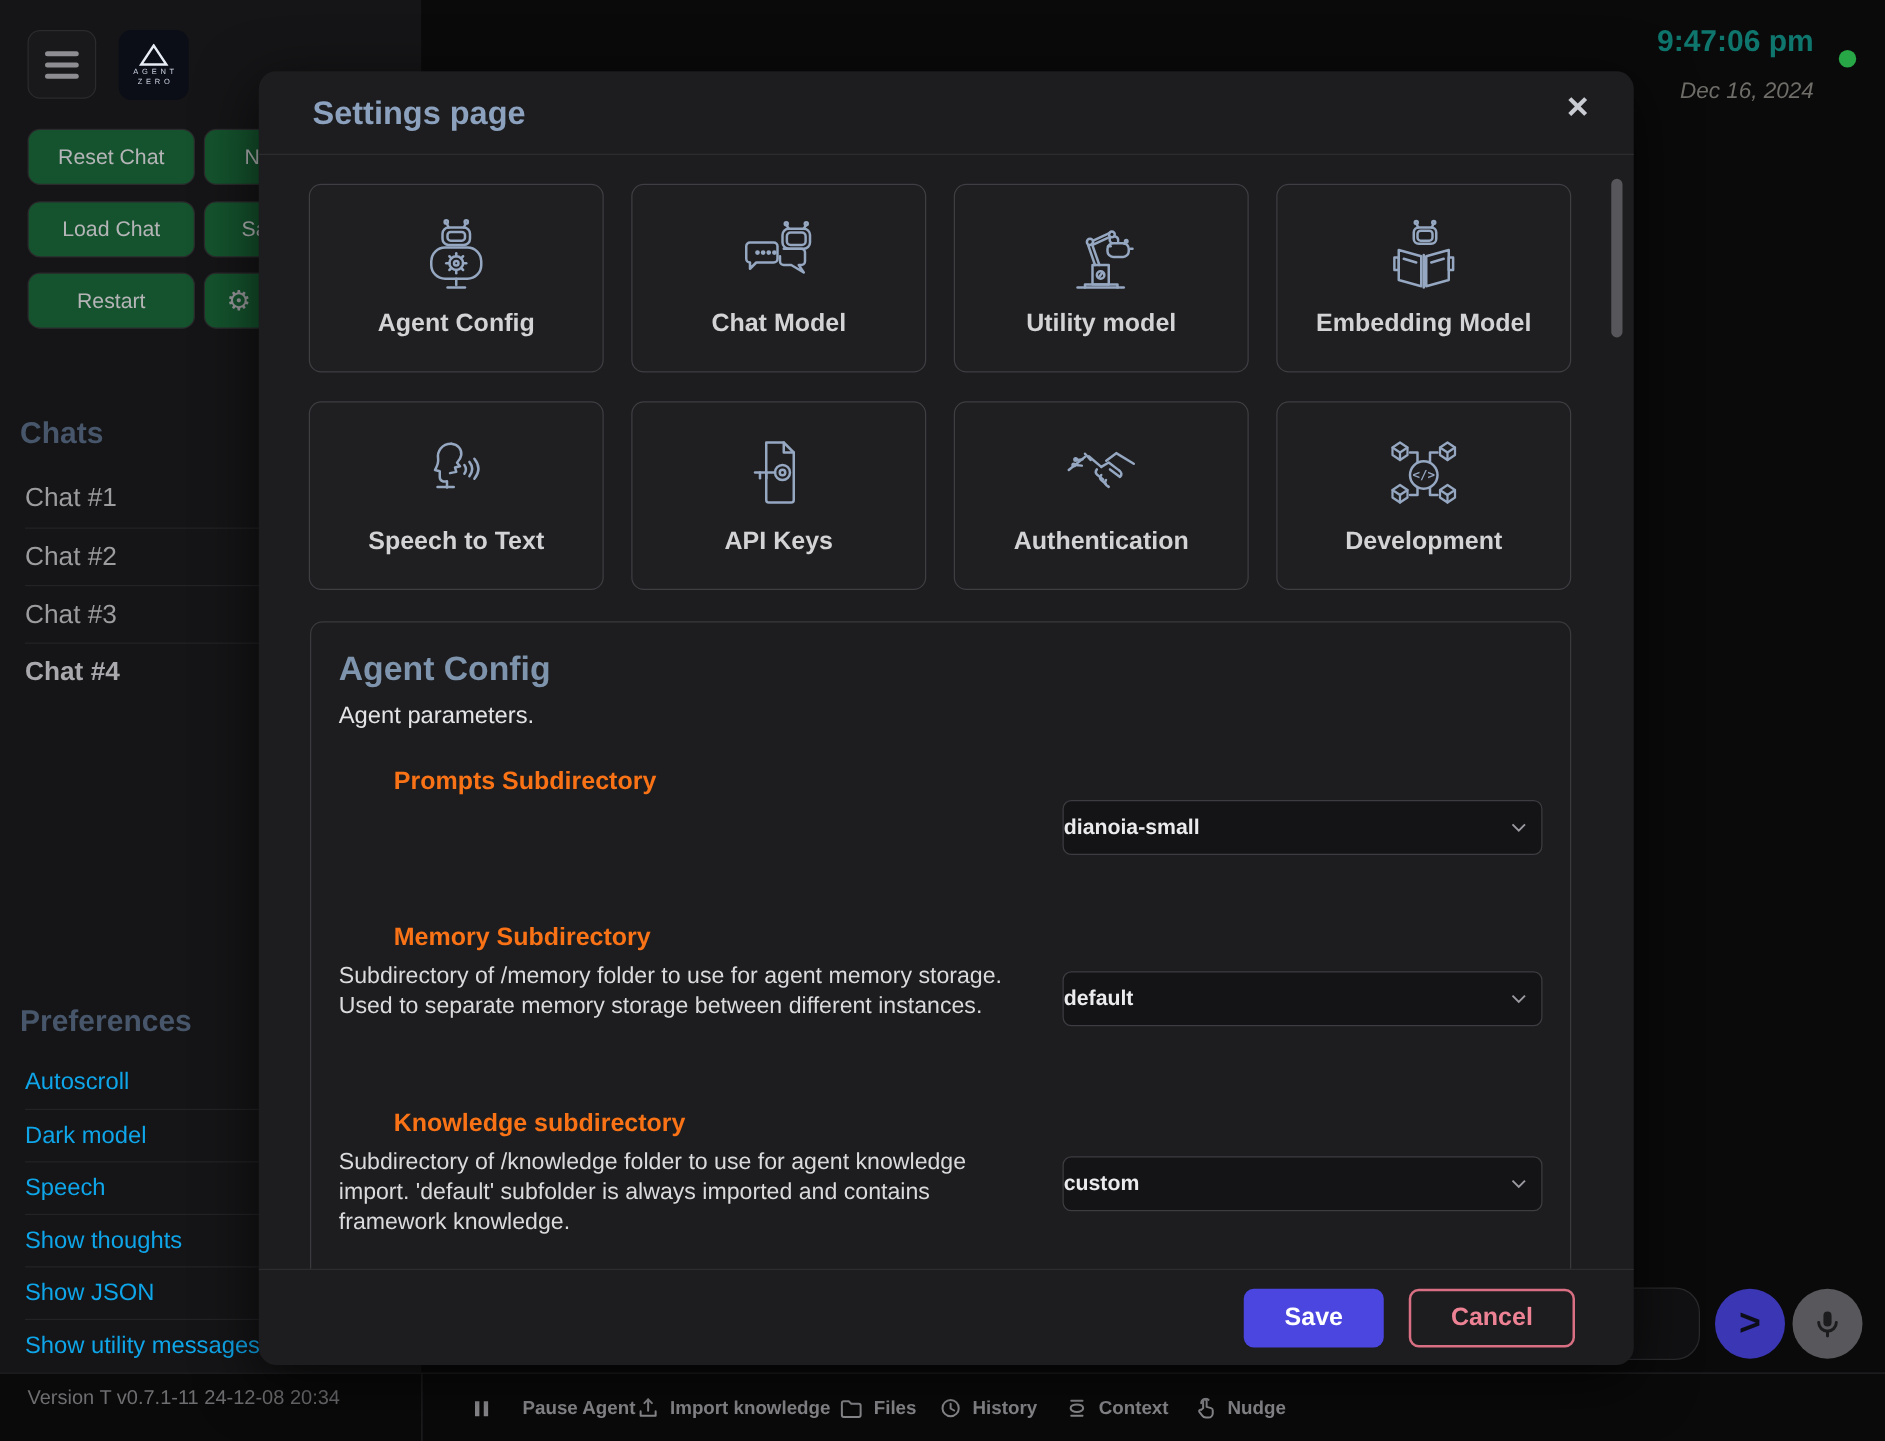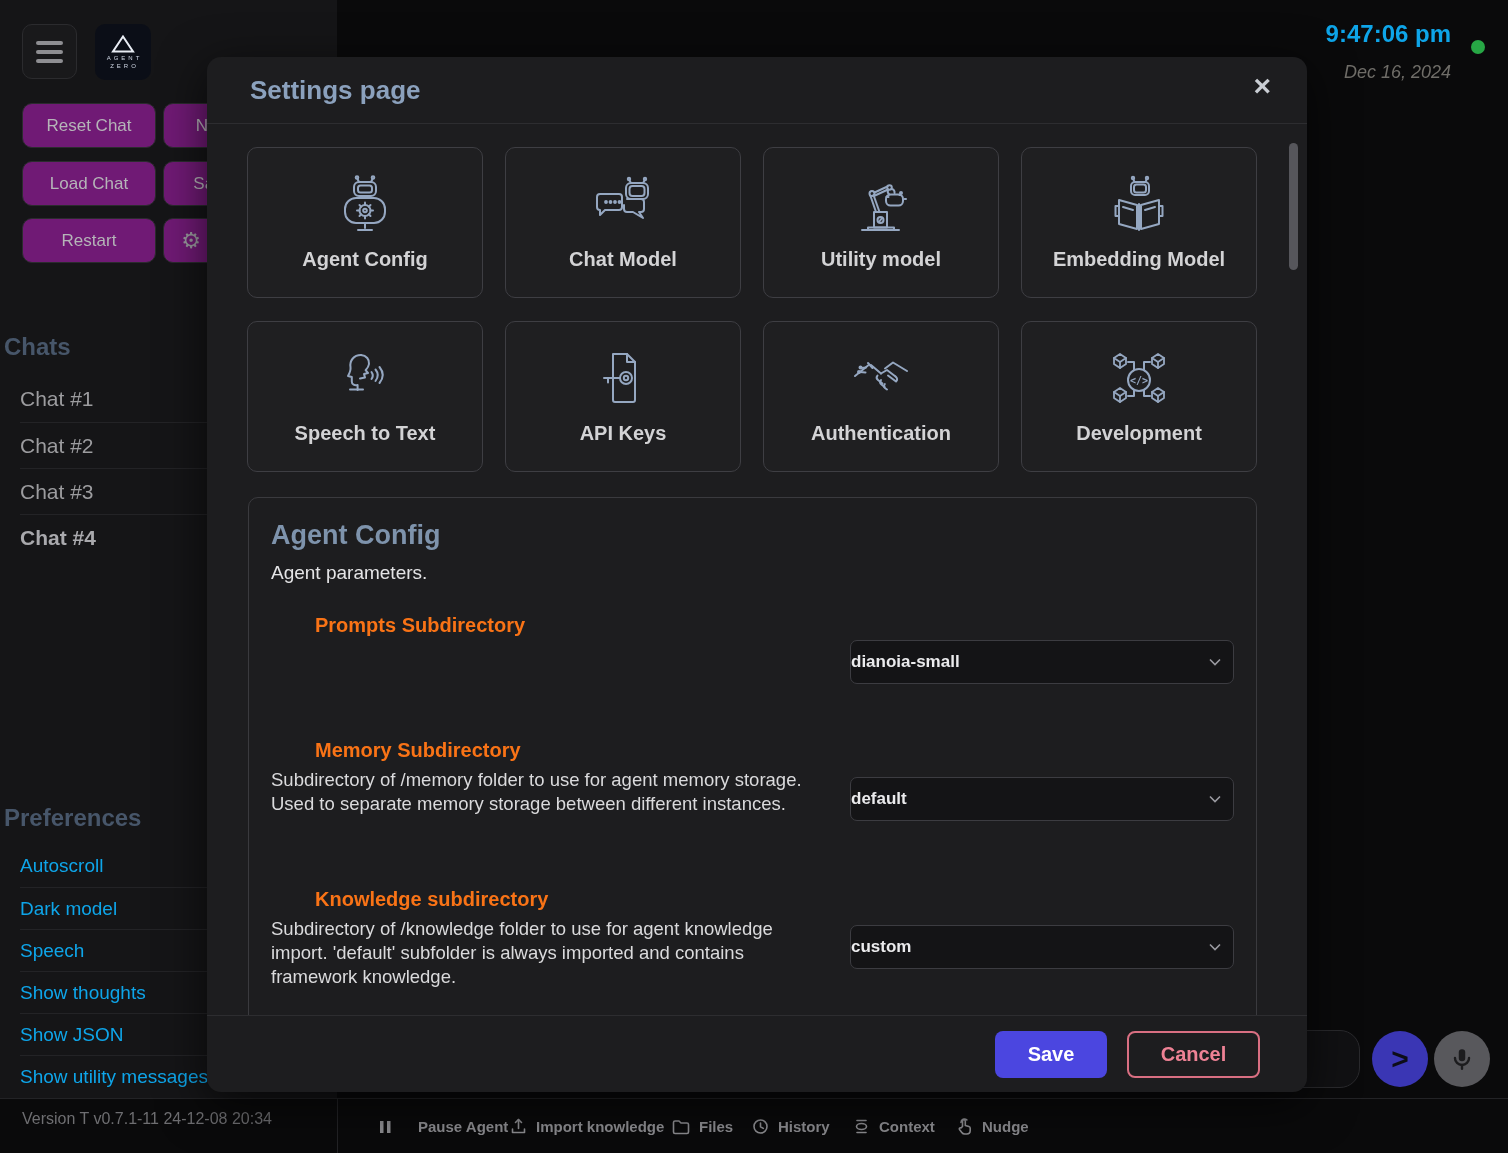--- a/index.html
+++ b/index.html
@@ -9,47 +9,47 @@
 
   
   .sidebar { position:absolute; left:0; top:0; width:337px; height:1098px; background:#151517; }
   .menu-btn { position:absolute; left:22px; top:24px; width:55px; height:55px;
               background:#19191b; border:1px solid #2b2b2e; border-radius:10px;
               display:flex; flex-direction:column; justify-content:center; align-items:center; gap:5px; cursor:pointer; }
   .menu-btn i { width:27px; height:4px; background:#8e8e92; border-radius:2px; }
   .logo { position:absolute; left:95px; top:24px; width:56px; height:56px; background:#0b0e17;
           border-radius:10px; display:flex; flex-direction:column; align-items:center; justify-content:center; }
   .logo .lg-txt { color:#cfd6e4; font-size:6px; letter-spacing:3px; margin-top:2px; text-indent:3px; }
-  .sb-btn { position:absolute; background:#701a75; border:1px solid #2b2b2e; border-radius:10px;
+  .sb-btn { position:absolute; background:#14532d; border:1px solid #2b2b2e; border-radius:10px;
             color:#b5b5b8; font-size:17px; display:flex; align-items:center; justify-content:center;
             height:45px; cursor:pointer; }
   .col1 { left:22px; width:134px; }
   .col2 { left:163px; width:140px; }
   .gear-btn { left:163px; width:56px; color:#9a9a9e; font-size:22px; }
 
-  .sec-head { position:absolute; left:4px; color:#47566a; font-weight:bold; font-size:24px; }
+  .sec-head { position:absolute; left:16px; color:#47566a; font-weight:bold; font-size:24px; }
   .chat-item { position:absolute; left:20px; right:0; height:46px; display:flex; align-items:center;
                color:#9c9c9f; font-size:21px; border-top:1px solid #232326; cursor:pointer; }
   .chat-item.first { border-top:none; }
   .chat-item.selected { font-weight:bold; color:#a9a9ad; }
   .pref-item { position:absolute; left:20px; right:0; height:42px; display:flex; align-items:center;
                color:#0ea5e9; font-size:19px; border-top:1px solid #232326; cursor:pointer; }
   .pref-item.first { border-top:none; }
   .version { position:absolute; left:22px; top:1110px; color:#6e6e71; font-size:16px; }
 
   
   .statusbar { position:absolute; left:0; right:0; top:1098px; height:55px; border-top:1px solid #232326; }
   .statusbar .vdiv { position:absolute; left:337px; top:0; bottom:0; width:1px; background:#232326; }
   .sb-item { position:absolute; top:0; height:55px; display:flex; align-items:center; gap:9px;
              color:#8d8d91; font-size:15px; font-weight:bold; cursor:pointer; }
   .sb-item svg { stroke:#8d8d91; fill:none; stroke-width:1.6; stroke-linecap:round; stroke-linejoin:round; }
 
   
   .clock { position:absolute; top:20px; right:57px; text-align:right; }
-  .clock .time { color:#0ea5e9; font-size:24px; font-weight:600;text-align:right; }
+  .clock .time { color:#0f766e; font-size:24px; font-weight:600;text-align:right; }
   .clock .date { color:#6f6d68; font-size:18px; margin-top:14px;font-style:italic; }
   .online-dot { position:absolute; top:40px; left:1471px; width:14px; height:14px;
                 border-radius:50%; background:#27a745; }
 
   
   .chat-input { position:absolute; left:980px; top:1030px; width:380px; height:58px;
                 background:#111113; border:1px solid #2a2a2d; border-radius:20px; }
   .send-btn { position:absolute; left:1372px; top:1031px; width:56px; height:56px; border-radius:50%;
               background:#3a36b4; color:#0d0d18; font-size:30px; font-weight:bold;
               display:flex; align-items:center; justify-content:center; cursor:pointer; }

